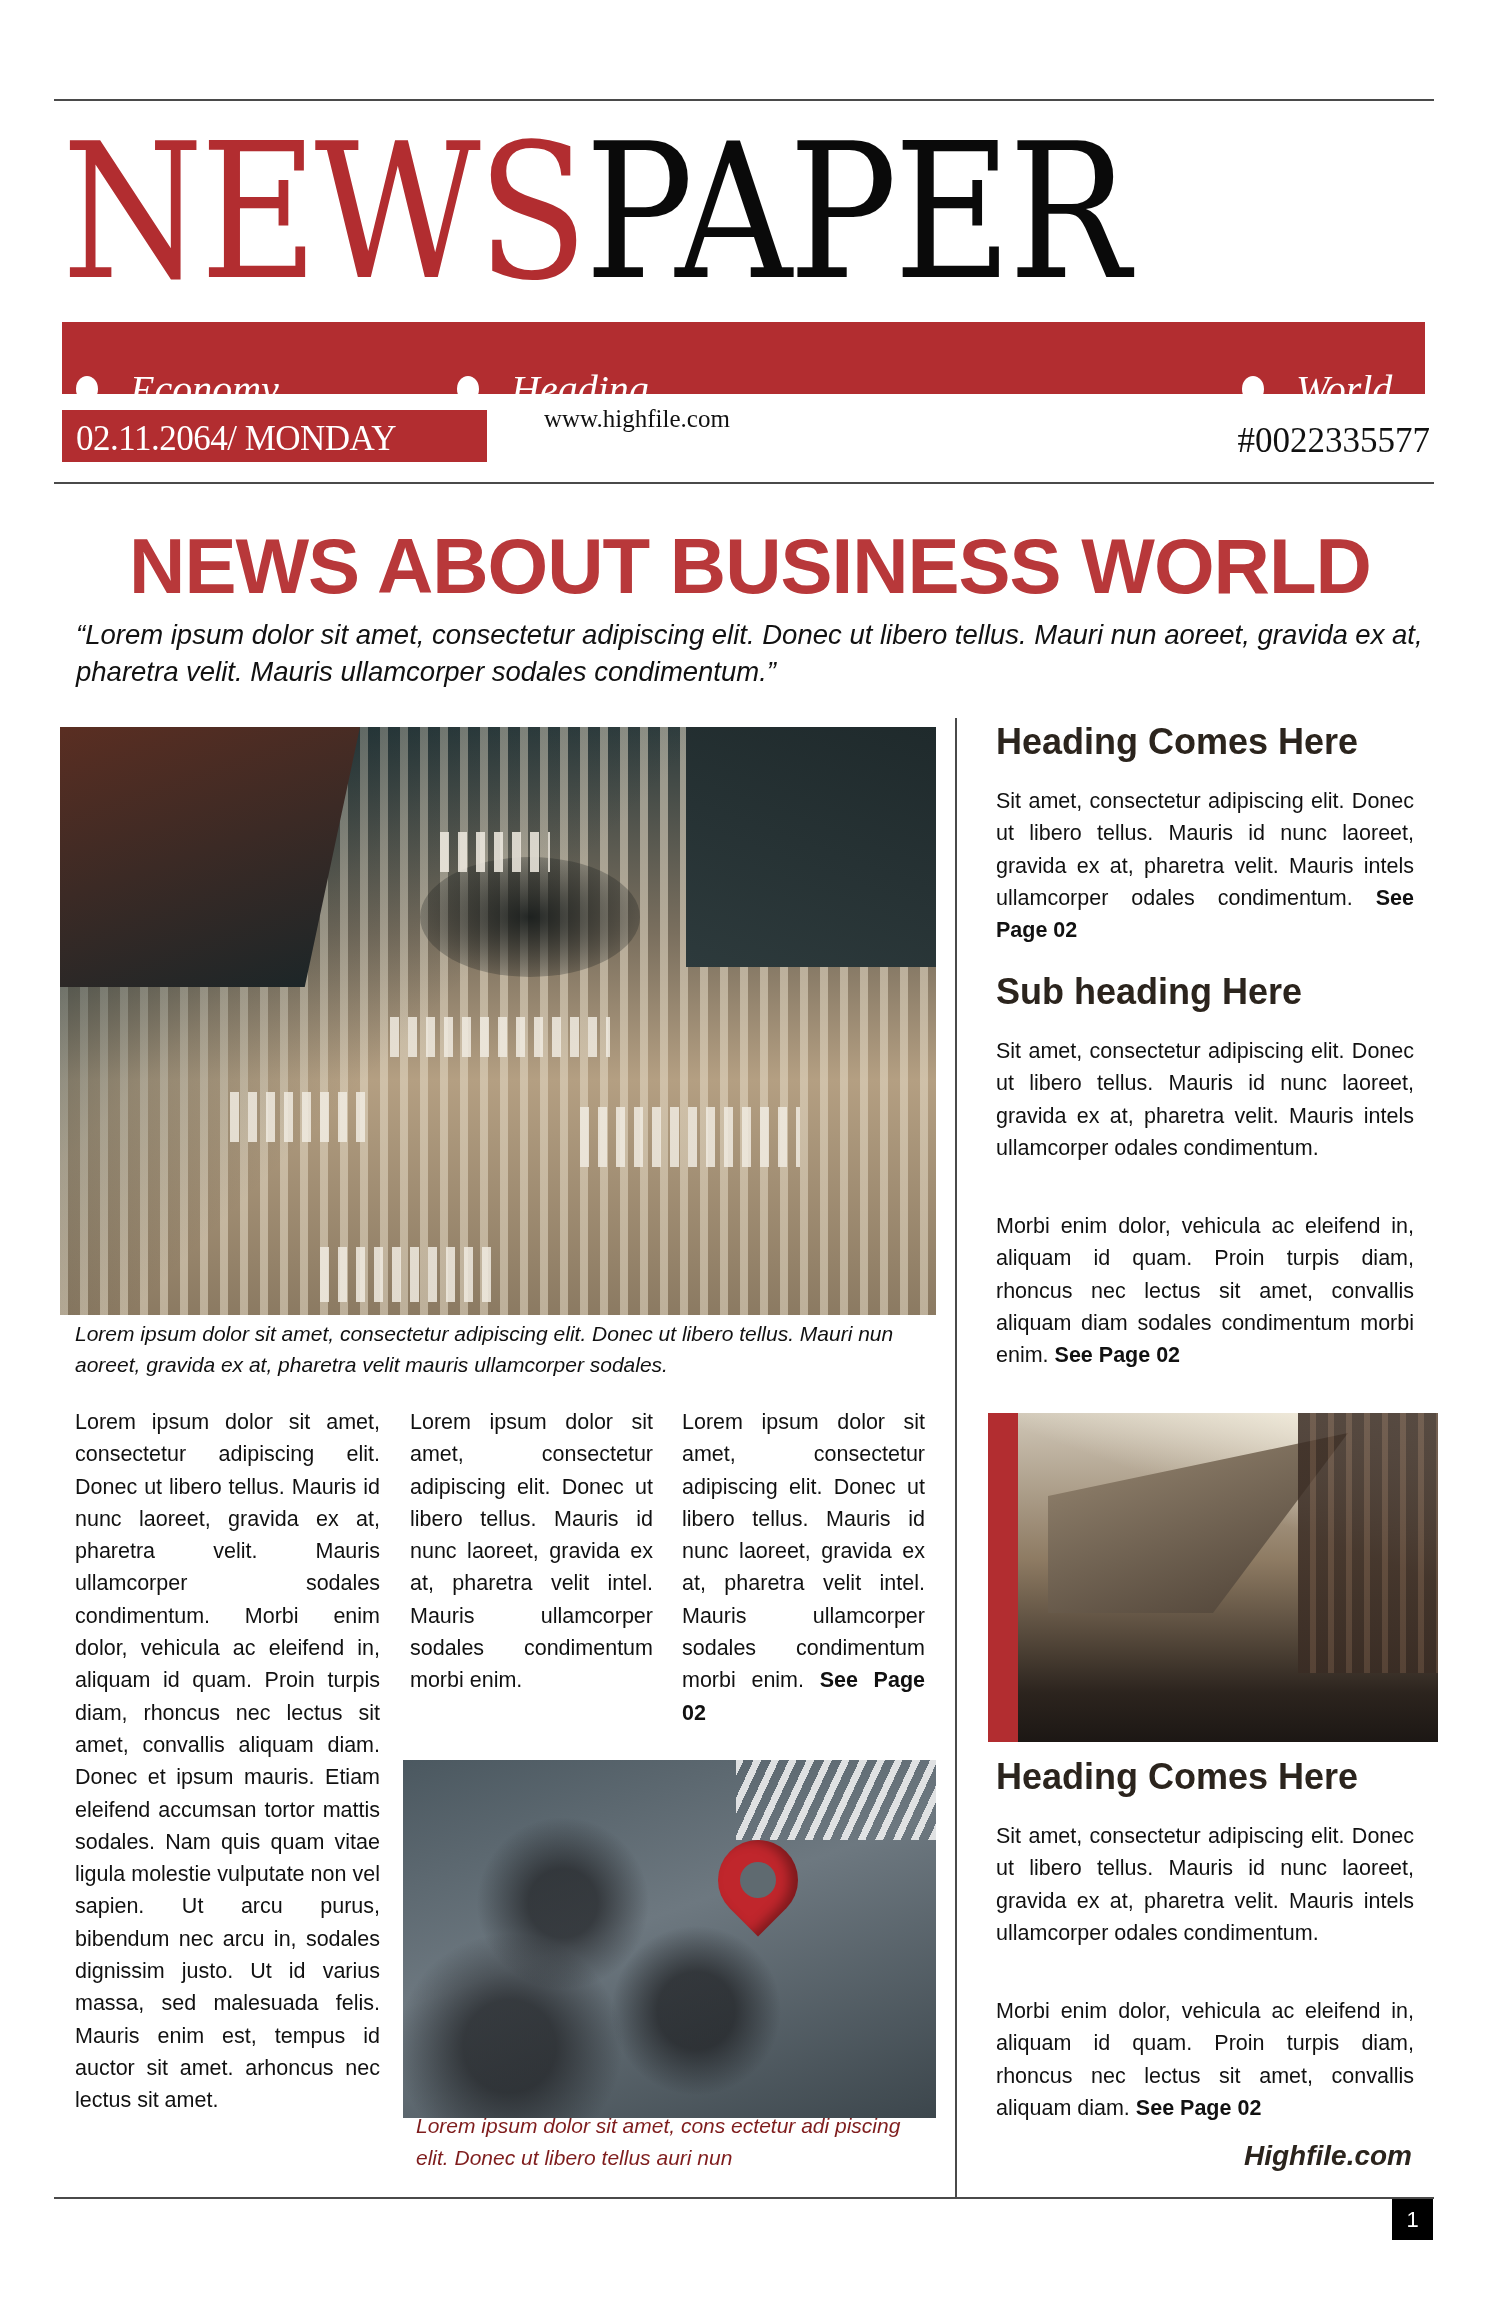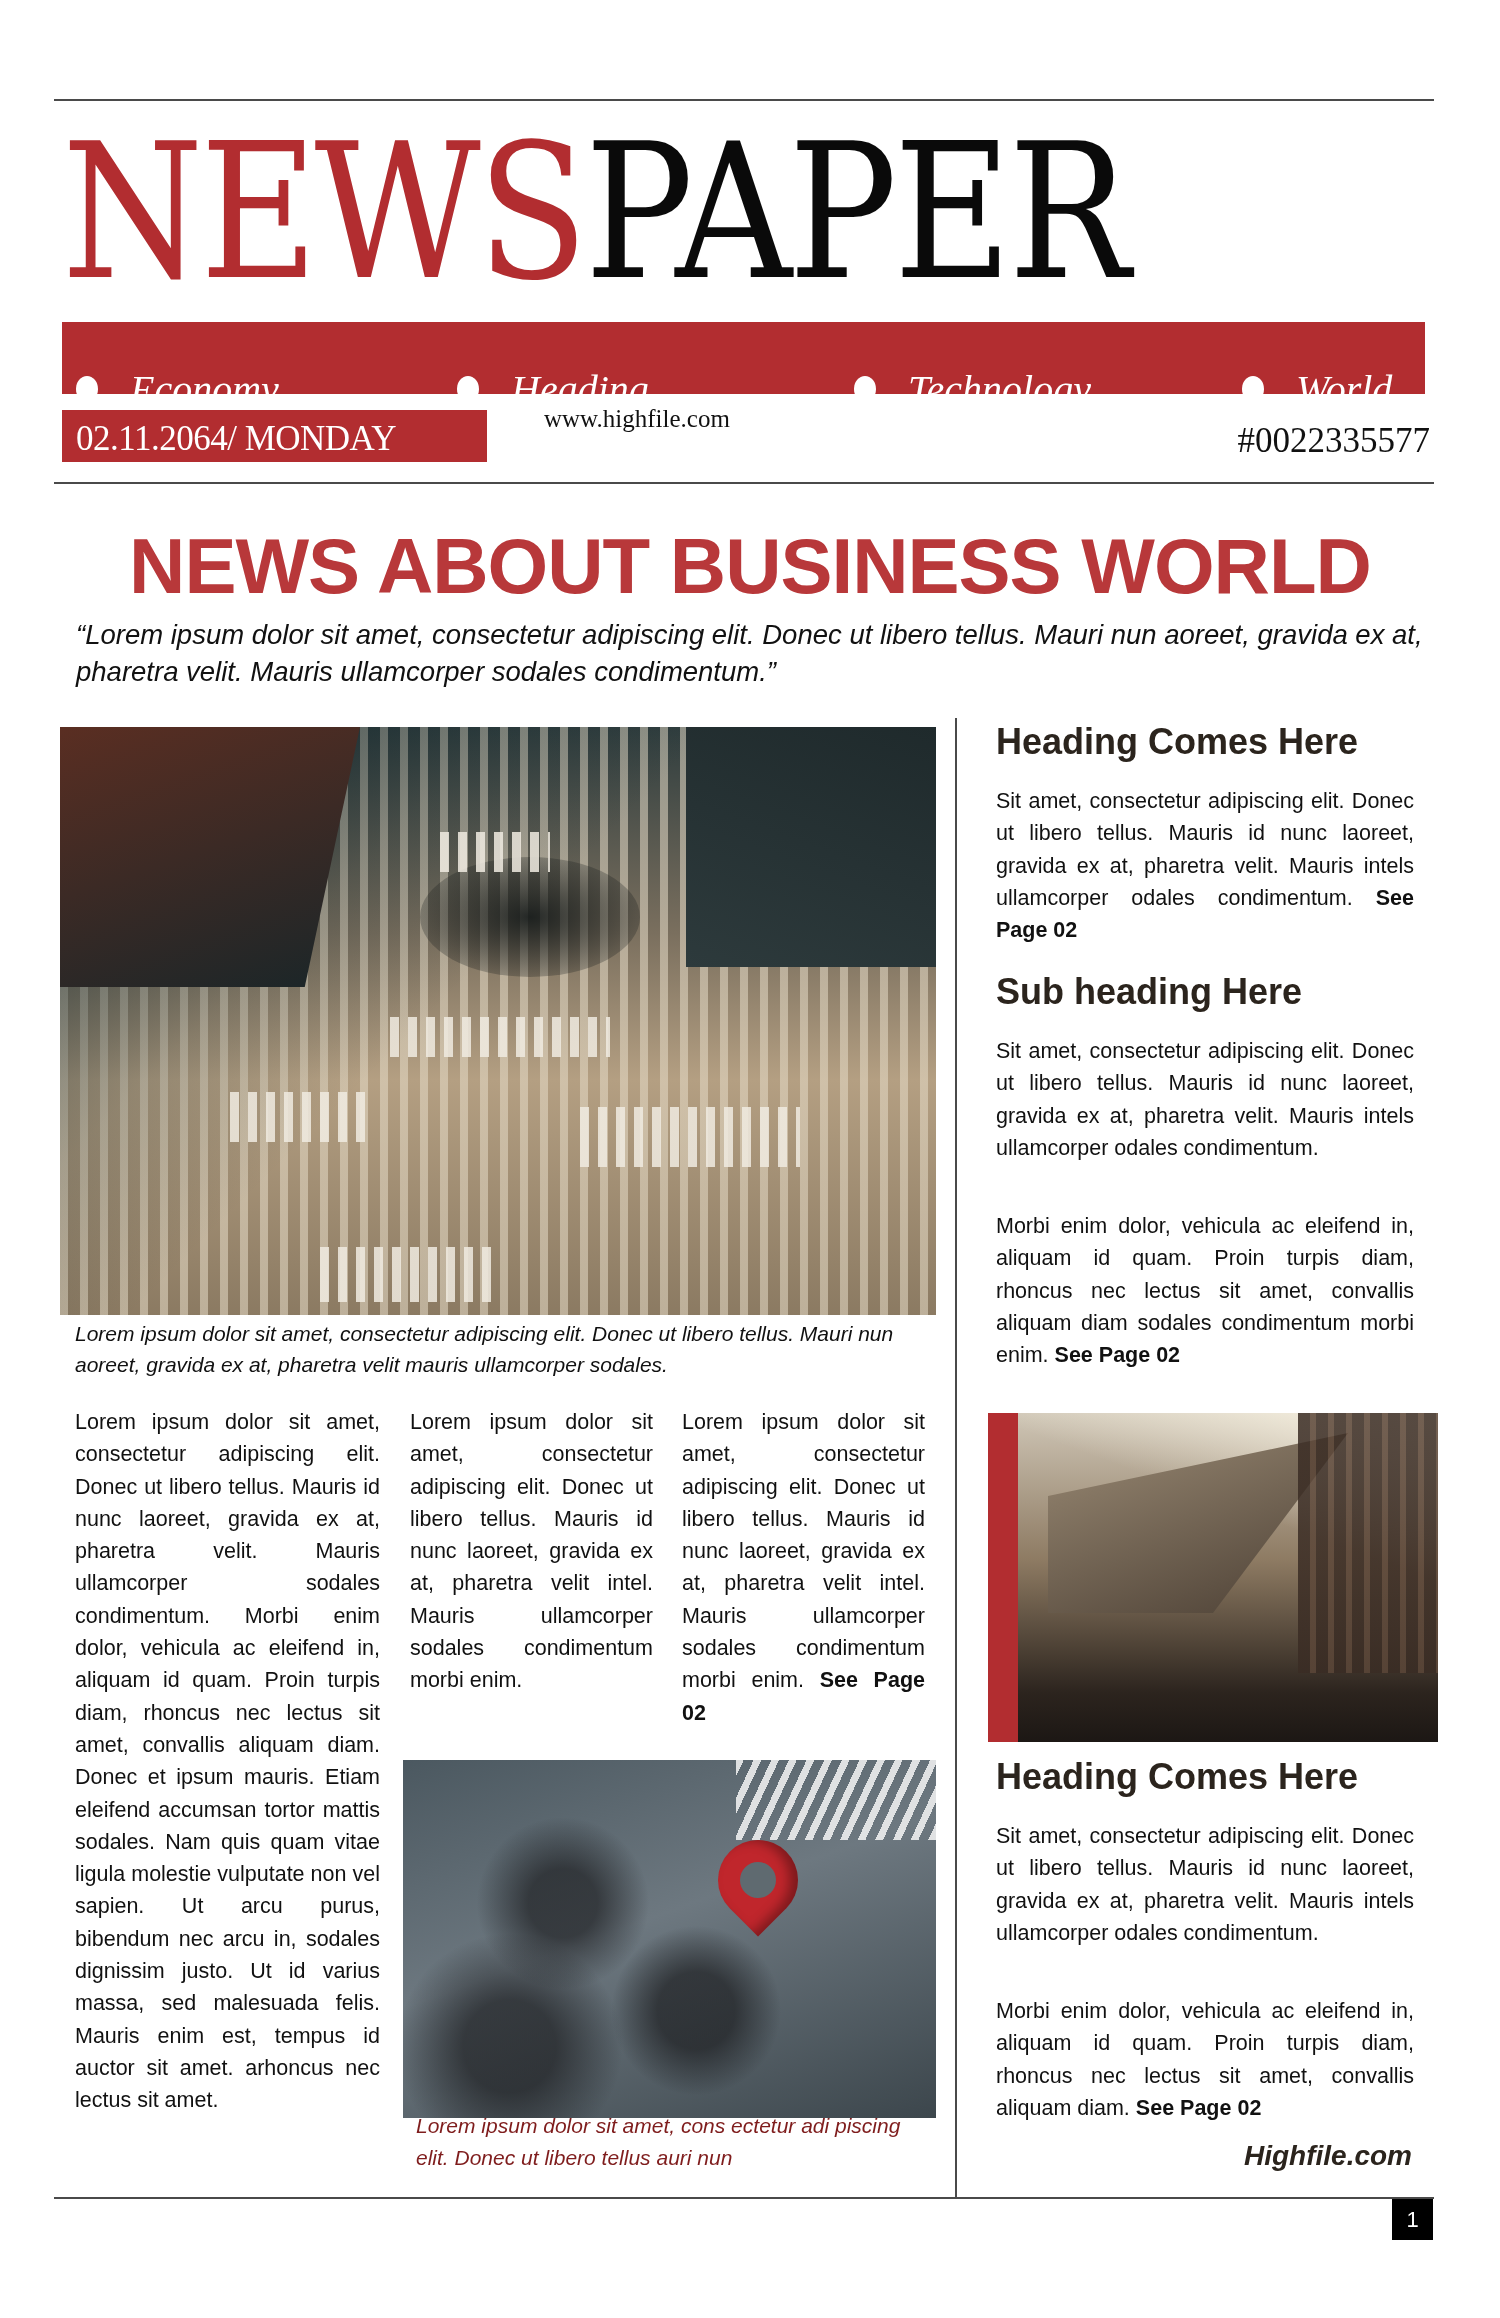--- a/index.html
+++ b/index.html
@@ -86,24 +86,20 @@
 
 <div class="navbar">
   <div class="nav-item" style="left:14px;">
     <span class="bullet"></span>
     <span>Economy</span>
   </div>
   <div class="nav-item" style="left:395px;">
     <span class="bullet"></span>
     <span>Heading</span>
   </div>
-  <div class="nav-item" style="left:792px;">
-    <span class="bullet"></span>
-    <span>Technology</span>
-  </div>
   <div class="nav-item" style="left:1180px;">
     <span class="bullet"></span>
     <span>World</span>
   </div>
 </div>
 
 <div class="datebox">02.11.2064/ MONDAY</div>
 <div class="site">www.highfile.com</div>
 <div class="issue">#0022335577</div>
 

